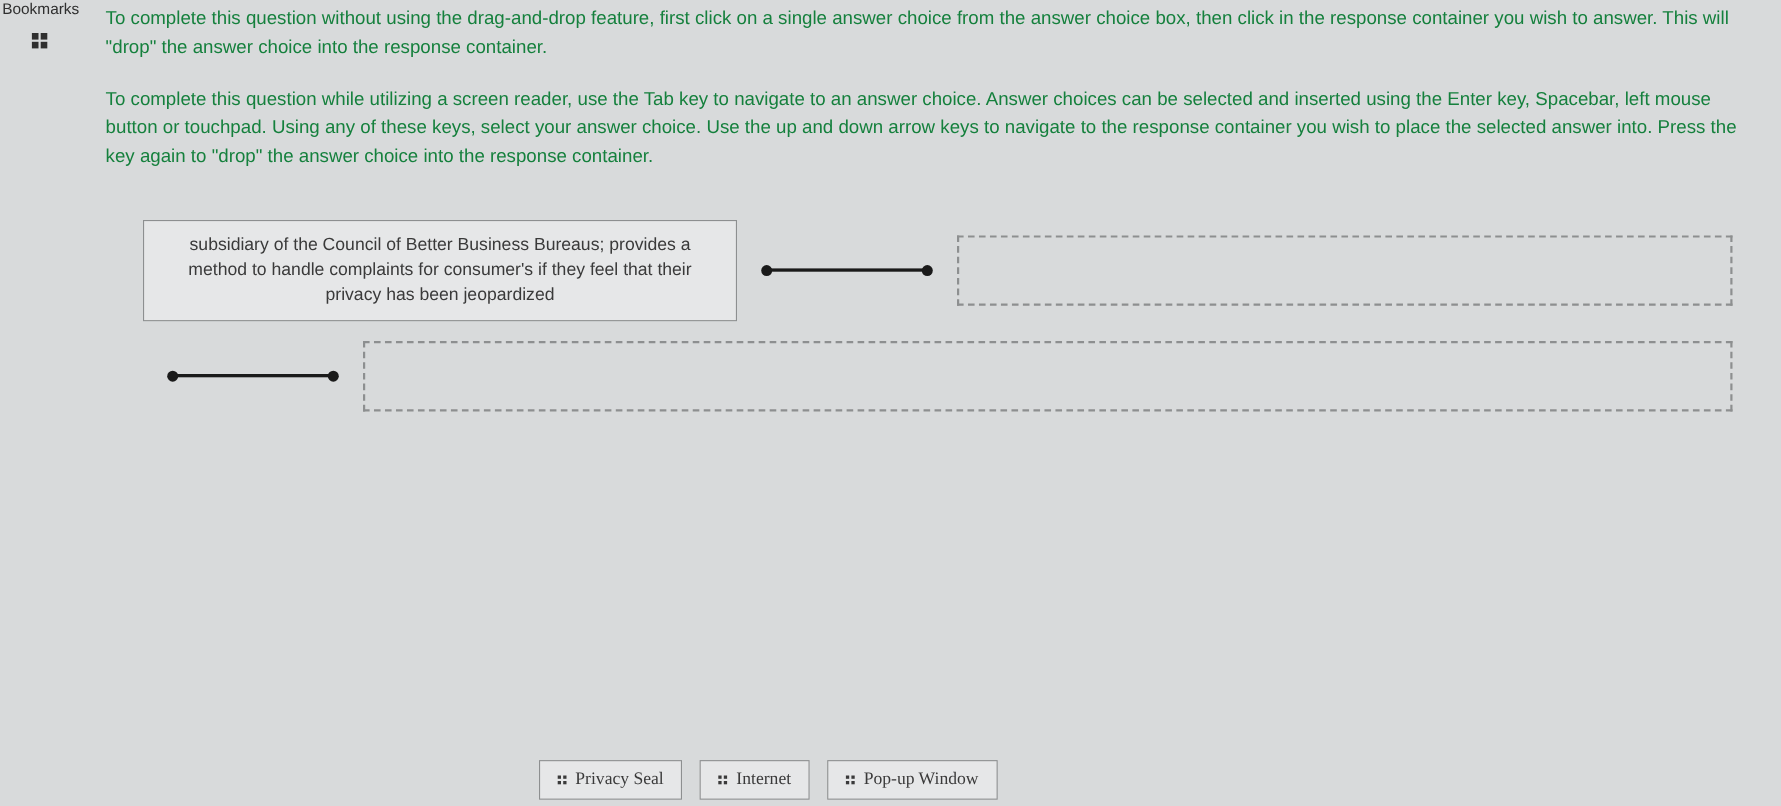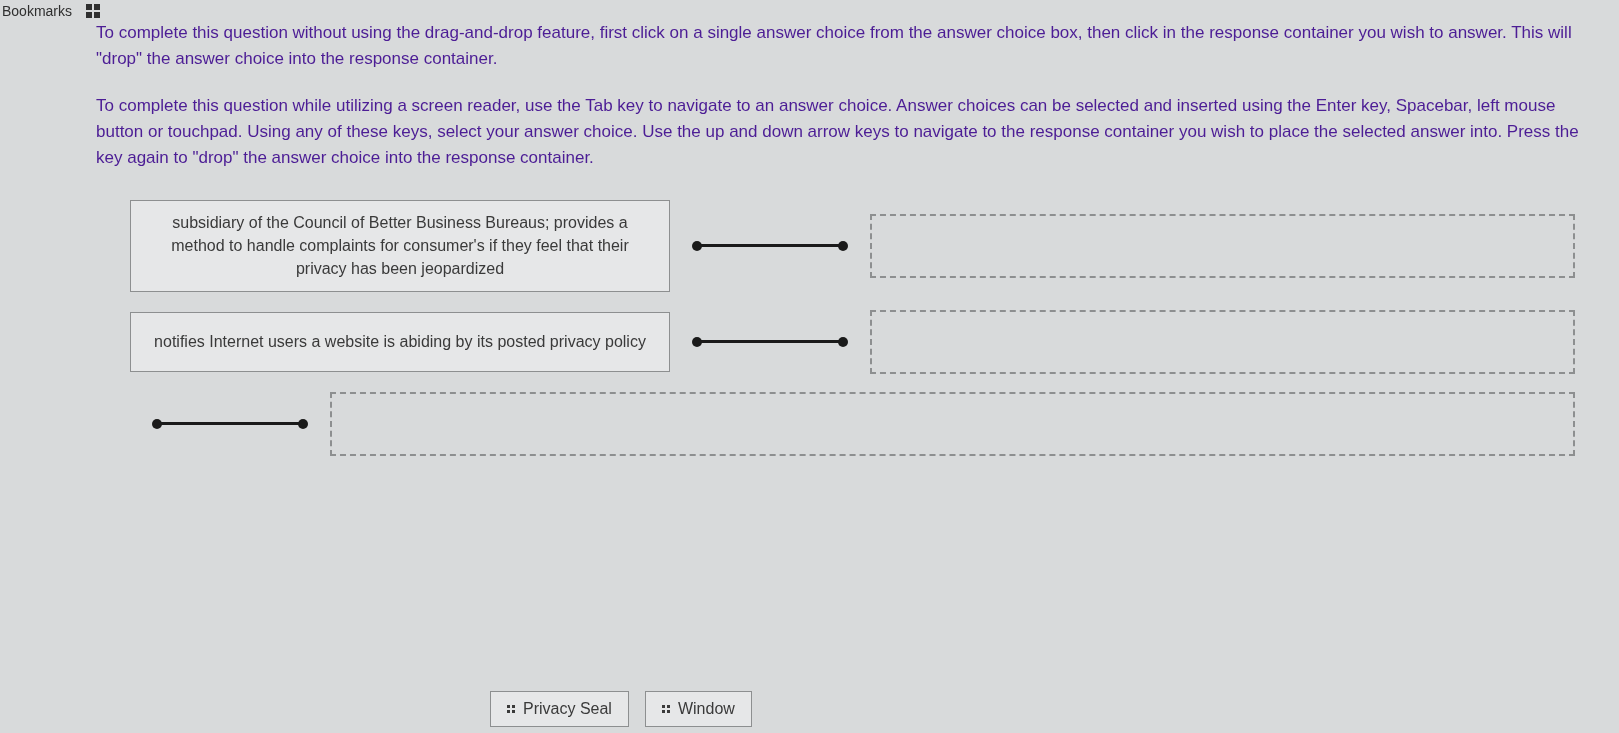--- a/index.html
+++ b/index.html
@@ -15,40 +15,41 @@
   .topbar {
     position: absolute;
     top: 0; left: 0;
     height: 22px;
     display: flex;
     align-items: center;
     gap: 14px;
     padding-left: 0;
     font-size: 14px;
     color: #2f2f2f;
+    flex-direction: column;
   }
   .topbar .bk-label { padding-left: 2px; }
   .grid-icon {
     display: inline-grid;
     grid-template-columns: 6px 6px;
     grid-template-rows: 6px 6px;
     gap: 2px;
   }
   .grid-icon span {
     background: #2f2f2f;
     width: 6px; height: 6px;
   }
   .instructions {
     position: absolute;
-    top: 20px;
+    top: 4px;
     left: 96px;
     right: 30px;
     font-size: 17px;
     line-height: 1.55;
-    color: #4c1d95;
+    color: #15803d;
   }
   .instructions p { margin-bottom: 20px; }
   .matching-area {
     position: absolute;
     top: 200px;
     left: 130px;
     right: 44px;
   }
   .row {
     display: flex;
@@ -109,20 +110,21 @@
   .choice {
     border: 1px solid #8d8f90;
     background: #e6e7e8;
     padding: 8px 16px;
     font-size: 16px;
     color: #3a3a3a;
     display: flex;
     align-items: center;
     gap: 8px;
     cursor: grab;
+    font-family: Liberation Serif, serif;
   }
   .grip {
     display: inline-grid;
     grid-template-columns: 3px 3px;
     grid-template-rows: 3px 3px;
     gap: 2px;
   }
   .grip span {
     width: 3px; height: 3px;
     background: #3a3a3a;
@@ -151,29 +153,20 @@
   <div class="row">
     <div class="prompt-box">subsidiary of the Council of Better Business Bureaus; provides a method to handle complaints for consumer's if they feel that their privacy has been jeopardized</div>
     <div class="connector">
       <span class="dot left"></span>
       <span class="line"></span>
       <span class="dot right"></span>
     </div>
     <div class="drop-zone"></div>
   </div>
 
-  <div class="row">
-    <div class="prompt-box">notifies Internet users a website is abiding by its posted privacy policy</div>
-    <div class="connector">
-      <span class="dot left"></span>
-      <span class="line"></span>
-      <span class="dot right"></span>
-    </div>
-    <div class="drop-zone"></div>
-  </div>
 
 
   <div class="row">
     <div class="connector">
       <span class="dot left"></span>
       <span class="line"></span>
       <span class="dot right"></span>
     </div>
     <div class="drop-zone"></div>
   </div>
@@ -190,15 +183,24 @@
       </span>
     <span>Privacy Seal</span>
   </div>
   <div class="choice">
     <span class="grip">
         <span></span>
         <span></span>
         <span></span>
         <span></span>
       </span>
-    <span>Window</span>
+    <span>Internet</span>
+  </div>
+  <div class="choice">
+    <span class="grip">
+        <span></span>
+        <span></span>
+        <span></span>
+        <span></span>
+      </span>
+    <span>Pop-up Window</span>
   </div>
 </div>
 
 </body></html>

